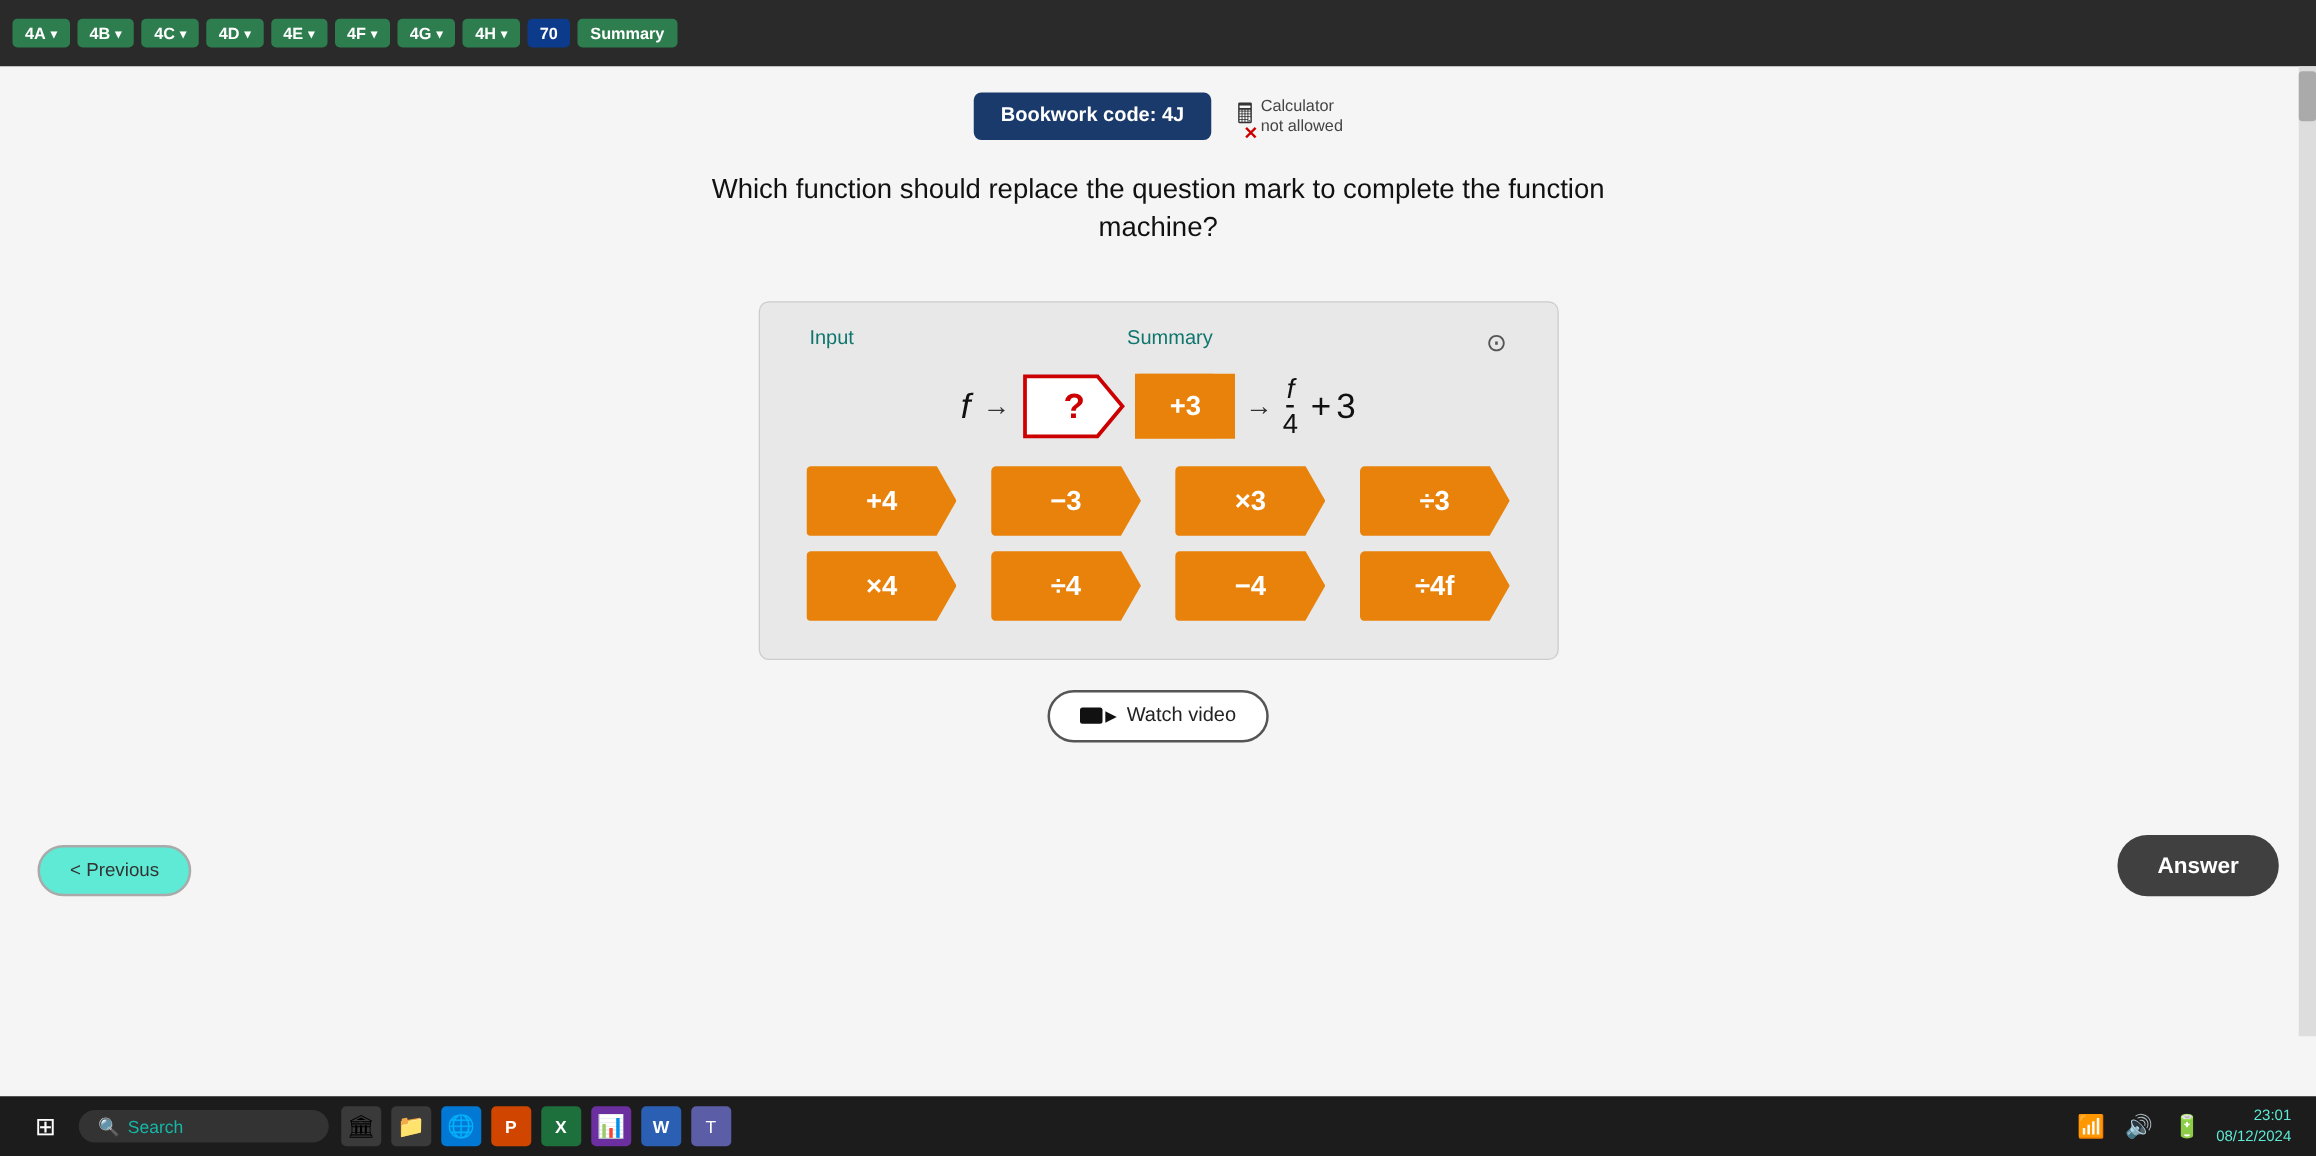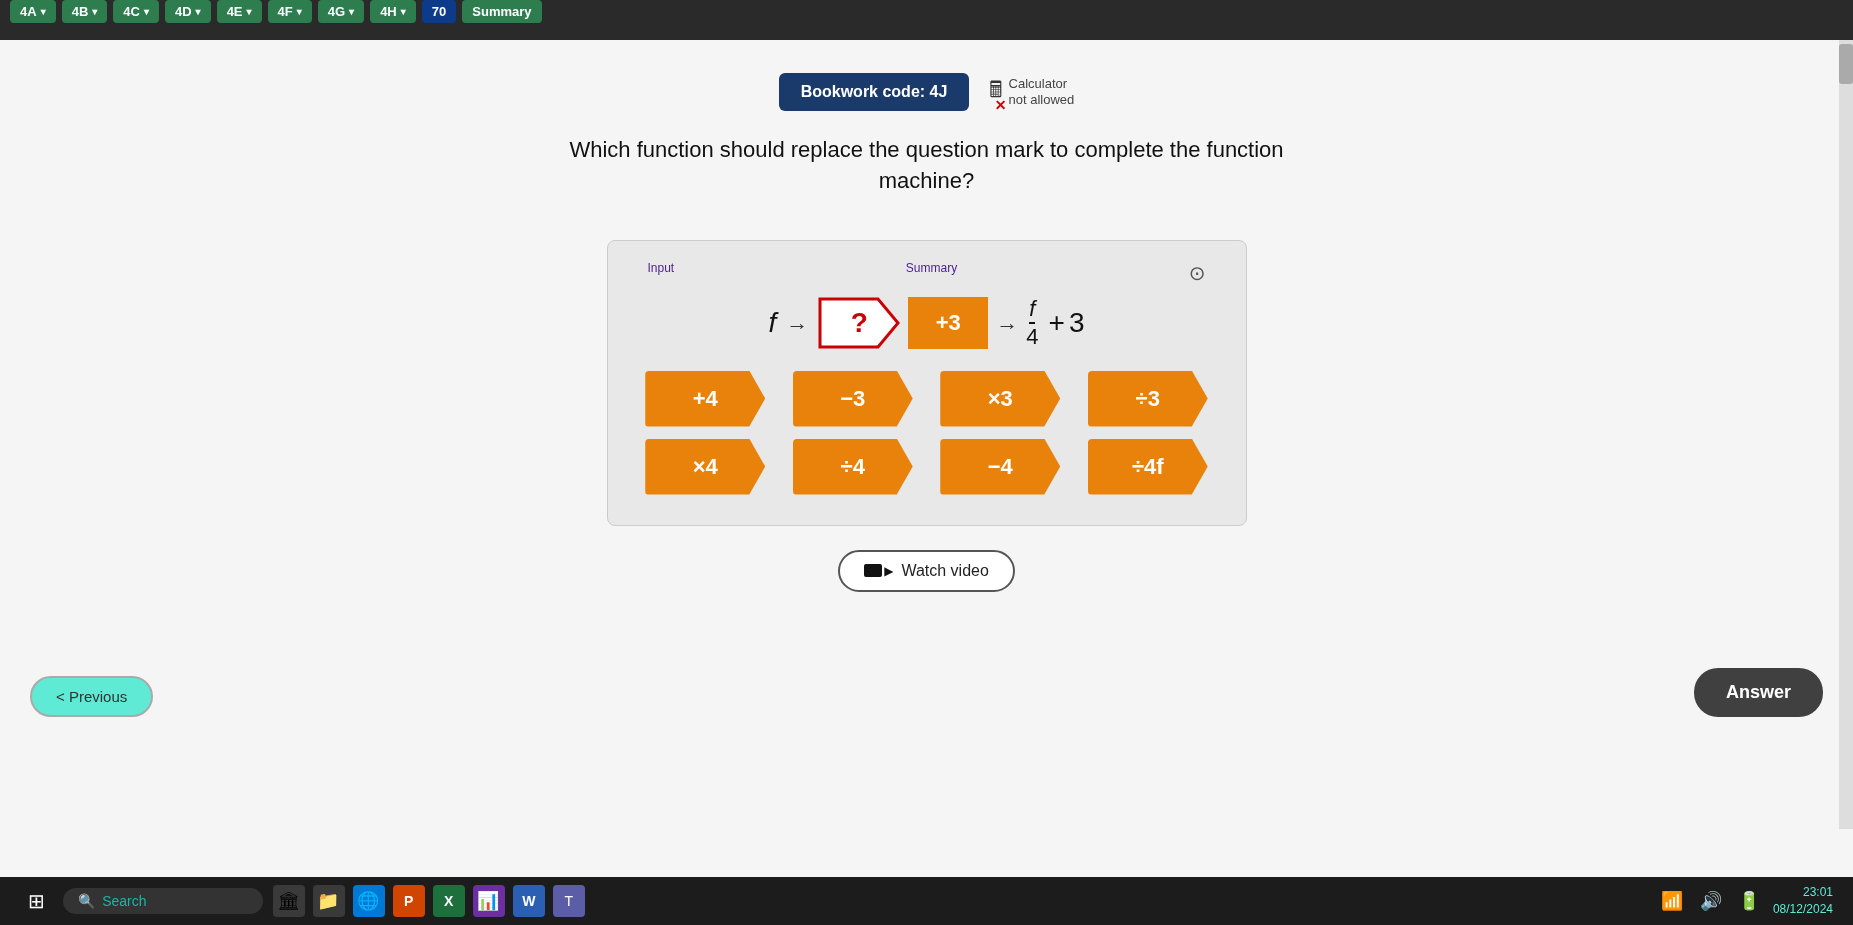--- a/index.html
+++ b/index.html
@@ -10,23 +10,23 @@
       width: 1853px;
       height: 925px;
       overflow: hidden;
       display: flex;
       flex-direction: column;
     }
 
     
     .top-nav {
       background: #2a2a2a;
-      height: 40px;
-      display: flex;
-      align-items: flex-start;
+      height: 53px;
+      display: flex;
+      align-items: center;
       padding: 0 10px;
       gap: 6px;
     }
 
     .nav-chip {
       background: #2e7d4f;
       color: white;
       border-radius: 4px;
       padding: 4px 10px;
       font-size: 13px;
@@ -44,21 +44,21 @@
       font-size: 10px;
     }
 
     
     .main-content {
       background: #f5f5f5;
       flex: 1;
       display: flex;
       flex-direction: column;
       align-items: center;
-      padding: 33px 40px;
+      padding: 21px 40px;
       position: relative;
       overflow: hidden;
     }
 
     
     .top-info-row {
       display: flex;
       align-items: center;
       gap: 20px;
       margin-bottom: 24px;
@@ -124,22 +124,22 @@
     }
 
     .machine-labels {
       display: flex;
       justify-content: space-between;
       margin-bottom: 10px;
       padding: 0 10px;
     }
 
     .machine-label {
-      font-size: 12px;
-      color: #4c1d95;
+      font-size: 16px;
+      color: #0f766e;
       font-weight: 500;
     }
 
     .machine-row {
       display: flex;
       align-items: center;
       gap: 6px;
       margin-bottom: 20px;
       justify-content: center;
     }

